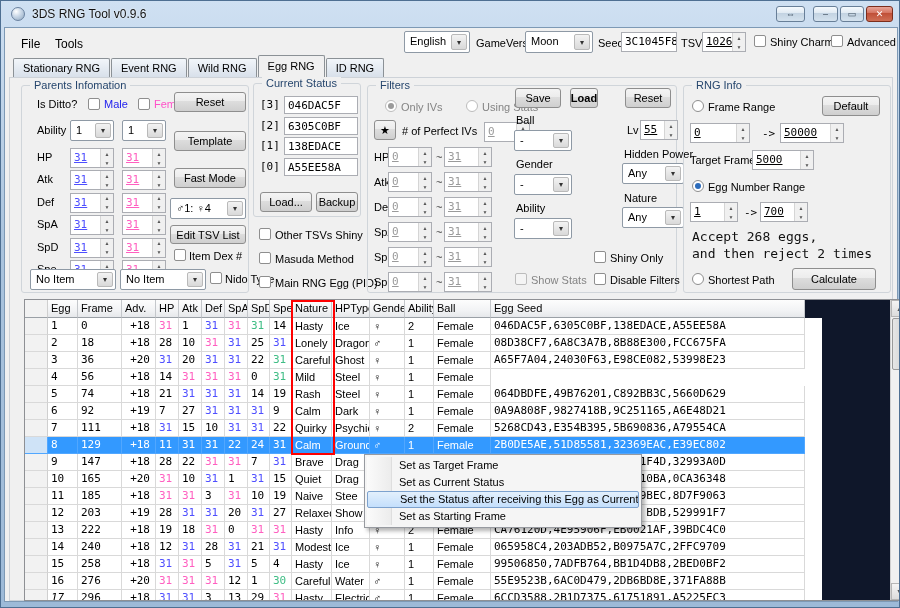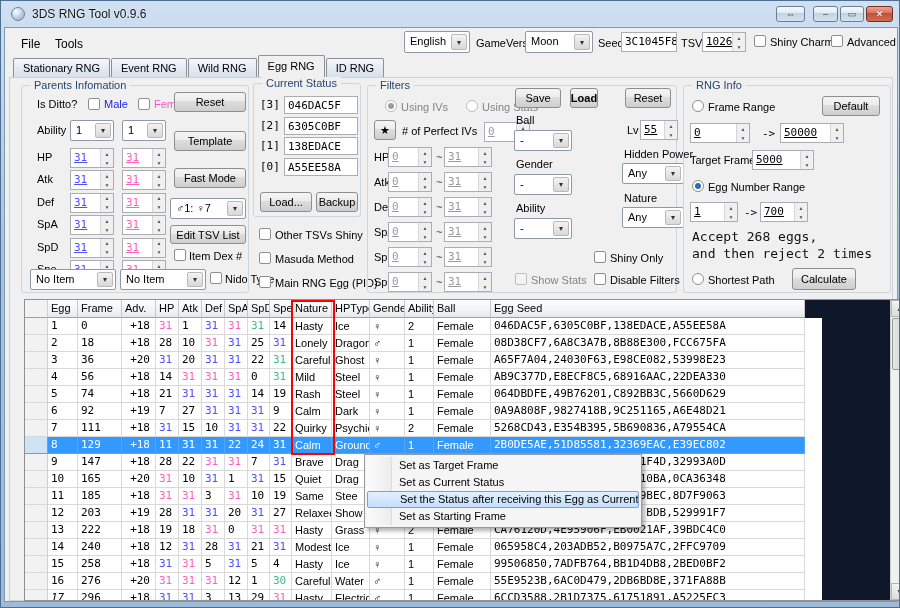--- a/index.html
+++ b/index.html
@@ -236,21 +236,21 @@
             <span class="sv" style="color: rgb(255, 95, 192);">31</span>
             <span class="sa">
               <span>▲</span>
               <span>▼</span>
             </span>
           </span>
         </div>
       <span class="btn" style="left:152px;top:6px;width:72px;height:20px;">Reset</span>
       <span class="btn" style="left:152px;top:45px;width:72px;height:20px;">Template</span>
       <span class="btn" style="left:152px;top:82px;width:72px;height:20px;">Fast Mode</span>
-      <span class="dd" style="left:148px;top:112px;width:76px;height:21px;"><span>♂1: ♀7</span></span>
+      <span class="dd" style="left:148px;top:112px;width:76px;height:21px;"><span>♂1: ♀4</span></span>
       <span class="btn" style="left:148px;top:139px;width:76px;height:19px;">Edit TSV List</span>
       <span class="cb" style="left:152px;top:163px;"></span>
       <span class="lbl" style="left:167px;top:164px;">Item Dex #</span>
       <span class="dd" style="left:8px;top:183px;width:86px;height:21px;"><span>No Item</span></span>
       <span class="dd" style="left:98px;top:183px;width:86px;height:21px;"><span>No Item</span></span>
       <span class="cb" style="left:188px;top:186px;"></span>
       <span class="lbl" style="left:203px;top:187px;">Nido Type</span>
     </div>
 
     <div class="gb" style="left:248px;top:55px;width:108px;height:134px;">
@@ -271,21 +271,21 @@
     <span class="cb" style="left:254px;top:200px;"></span>
     <span class="lbl" style="left:270px;top:201px;">Other TSVs Shiny</span>
     <span class="cb" style="left:254px;top:224px;"></span>
     <span class="lbl" style="left:270px;top:225px;">Masuda Method</span>
     <span class="cb" style="left:254px;top:248px;"></span>
     <span class="lbl" style="left:270px;top:249px;">Main RNG Egg (PID)</span>
 
     <div class="gb" style="left:362px;top:57px;width:310px;height:208px;">
       <span class="gt">Filters</span>
       <span class="rad dis sel" style="left:17px;top:14px;"></span>
-      <span class="lbl gray" style="left:33px;top:15px;">Using IVs</span>
+      <span class="lbl gray" style="left:33px;top:15px;">Only IVs</span>
       <span class="rad dis" style="left:98px;top:14px;"></span>
       <span class="lbl gray" style="left:114px;top:15px;">Using Stats</span>
       <span class="btn" style="left:6px;top:34px;width:22px;height:20px;">
           <span>★</span>
         </span>
       <span class="lbl" style="left:34px;top:39px;"># of Perfect IVs</span>
       <span class="spin dis" style="left:116px;top:36px;width:46px;height:20px;">
           <span class="sv">0</span>
           <span class="sa">
             <span>▲</span>
@@ -461,21 +461,21 @@
           <span class="sv">700</span>
           <span class="sa">
             <span>▲</span>
             <span>▼</span>
           </span>
         </span>
       <span class="result" style="left:8px;top:143px;">Accept 268 eggs,</span>
       <span class="result" style="left:8px;top:160px;">and then reject 2 times</span>
       <span class="rad" style="left:8px;top:187px;"></span>
       <span class="lbl" style="left:24px;top:188px;">Shortest Path</span>
-      <span class="btn" style="left:108px;top:182px;width:64px;height:22px;">Calculate</span>
+      <span class="btn" style="left:108px;top:182px;width:84px;height:22px;">Calculate</span>
     </div>
 
     <div class="gridarea">
       <div class="gridbody" id="gridbody">
           <div class="grow hdr">
             <span class="gc cg" style="width: 23px;"></span>
             <span class="gc" style="width: 30px;">Egg</span>
             <span class="gc" style="width: 44px;">Frame</span>
             <span class="gc" style="width: 34px;">Adv.</span>
             <span class="gc" style="width: 23px;">HP</span>
@@ -554,21 +554,20 @@
             <span class="gc cn ivp" style="width: 23px;">31</span>
             <span class="gc cn ivp" style="width: 23px;">31</span>
             <span class="gc cn ivp" style="width: 23px;">31</span>
             <span class="gc cn" style="width: 22px;">0</span>
             <span class="gc cn ivg" style="width: 22px;">31</span>
             <span class="gc ct" style="width: 40px;">Mild</span>
             <span class="gc ct" style="width: 38px;">Steel</span>
             <span class="gc ct" style="width: 35px;">♀</span>
             <span class="gc ct" style="width: 29px;">1</span>
             <span class="gc ct" style="width: 57px;">Female</span>
-            <span class="gc cs" style="width: 314px;">AB9C377D,E8ECF8C5,68916AAC,22DEA330</span>
           </div>
           <div class="grow">
             <span class="gc cg" style="width: 23px;"></span>
             <span class="gc cn" style="width: 30px;">5</span>
             <span class="gc cn" style="width: 44px;">74</span>
             <span class="gc cn ca" style="width: 34px;">+18</span>
             <span class="gc cn" style="width: 23px;">21</span>
             <span class="gc cn ivb" style="width: 23px;">31</span>
             <span class="gc cn ivb" style="width: 23px;">31</span>
             <span class="gc cn ivb" style="width: 23px;">31</span>
@@ -675,21 +674,21 @@
             <span class="gc cg" style="width: 23px;"></span>
             <span class="gc cn" style="width: 30px;">11</span>
             <span class="gc cn" style="width: 44px;">185</span>
             <span class="gc cn ca" style="width: 34px;">+18</span>
             <span class="gc cn ivp" style="width: 23px;">31</span>
             <span class="gc cn ivp" style="width: 23px;">31</span>
             <span class="gc cn" style="width: 23px;">3</span>
             <span class="gc cn ivp" style="width: 23px;">31</span>
             <span class="gc cn" style="width: 22px;">10</span>
             <span class="gc cn" style="width: 22px;">19</span>
-            <span class="gc ct" style="width: 40px;">Same</span>
+            <span class="gc ct" style="width: 40px;">Naive</span>
             <span class="gc ct" style="width: 38px;">Stee</span>
             <span class="gc ct" style="width: 35px;"></span>
             <span class="gc ct" style="width: 29px;"></span>
             <span class="gc ct" style="width: 57px;"></span>
             <span class="gc cs" style="width: 314px;">                      9BEC,8D7F9063</span>
           </div>
           <div class="grow">
             <span class="gc cg" style="width: 23px;"></span>
             <span class="gc cn" style="width: 30px;">12</span>
             <span class="gc cn" style="width: 44px;">203</span>
@@ -712,21 +711,21 @@
             <span class="gc cn" style="width: 30px;">13</span>
             <span class="gc cn" style="width: 44px;">222</span>
             <span class="gc cn ca" style="width: 34px;">+18</span>
             <span class="gc cn" style="width: 23px;">19</span>
             <span class="gc cn" style="width: 23px;">18</span>
             <span class="gc cn ivp" style="width: 23px;">31</span>
             <span class="gc cn" style="width: 23px;">0</span>
             <span class="gc cn ivp" style="width: 22px;">31</span>
             <span class="gc cn ivp" style="width: 22px;">31</span>
             <span class="gc ct" style="width: 40px;">Hasty</span>
-            <span class="gc ct" style="width: 38px;">Grass</span>
+            <span class="gc ct" style="width: 38px;">Info</span>
             <span class="gc ct" style="width: 35px;">♀</span>
             <span class="gc ct" style="width: 29px;">2</span>
             <span class="gc ct" style="width: 57px;">Female</span>
             <span class="gc cs" style="width: 314px;">CA76120D,4E95906F,EB0021AF,39BDC4C0</span>
           </div>
           <div class="grow">
             <span class="gc cg" style="width: 23px;"></span>
             <span class="gc cn" style="width: 30px;">14</span>
             <span class="gc cn" style="width: 44px;">240</span>
             <span class="gc cn ca" style="width: 34px;">+18</span>

